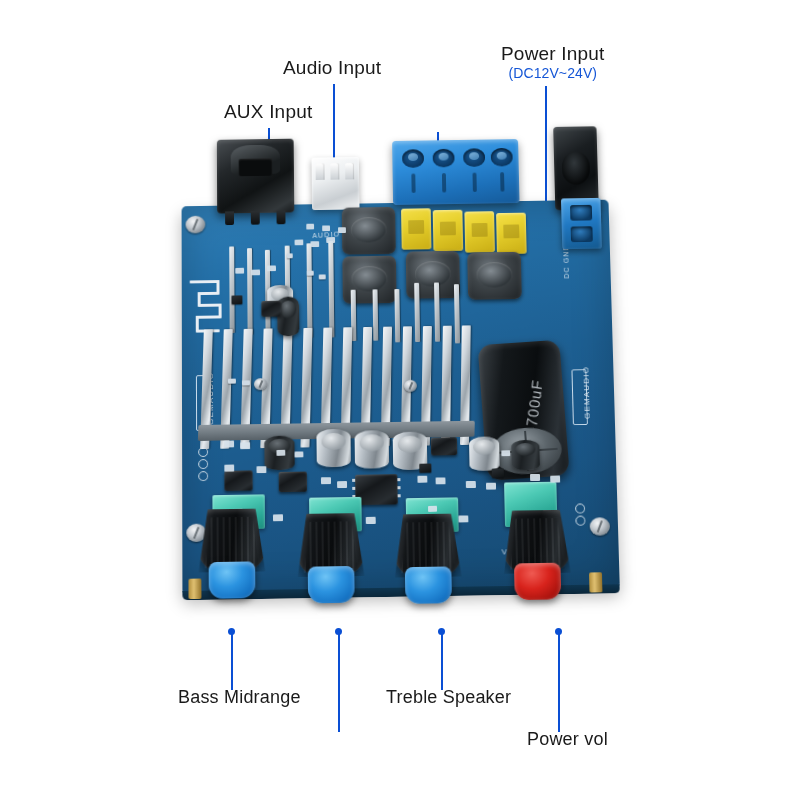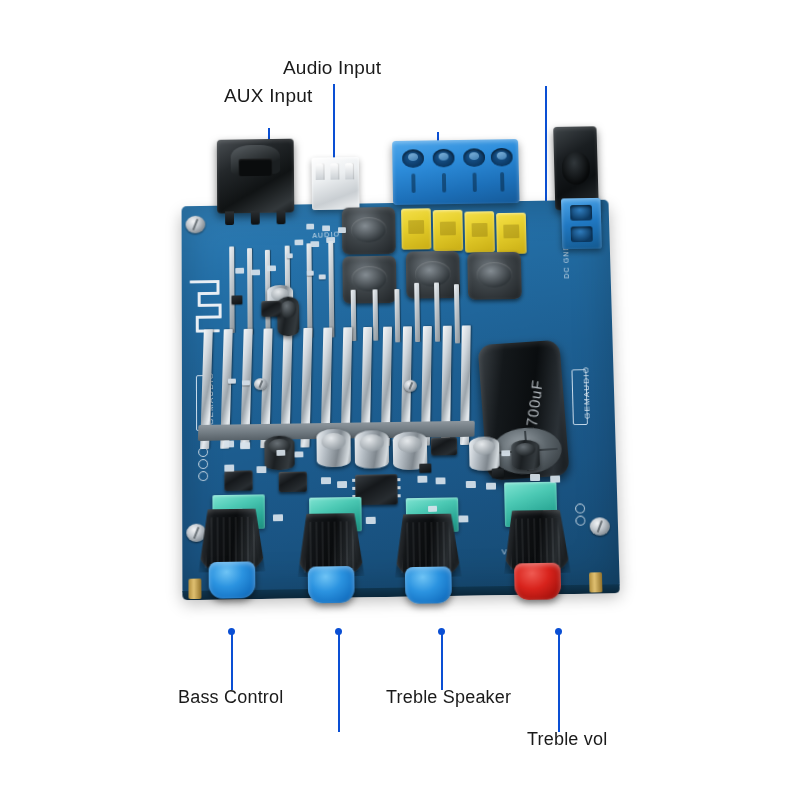--- a/index.html
+++ b/index.html
@@ -170,35 +170,39 @@
     background:linear-gradient(150deg,#3a4045 0%,#15181b 40%,#282d31 78%,#0d1012 100%);
     box-shadow:0 2px 3px rgba(0,0,0,.5), inset 0 1px 2px rgba(255,255,255,.16);}
   .ic i{position:absolute;width:3px;height:3px;background:#c6d2dc;}
   .dot3{position:absolute;width:8px;height:8px;border-radius:50%;border:1px solid #cddbe6;}
 </style>
 </head>
 <body>
 
 <div id="stage">
 
-  <div class="callout" style="left:224px;top:86px;">
+  <div class="callout" style="left:224px;top:102px;">
     <span class="main">AUX Input</span>
   </div>
   <div class="callout" style="left:283px;top:58px;">
     <span class="main">Audio Input</span>
   </div>
+  <div class="callout" style="left:501px;top:44px;">
+    <span class="main">Power Input</span>
+    <span class="sub">(DC12V~24V)</span>
+  </div>
 
   <div class="callout small" style="left:178px;top:688px;">
-    <span class="main">Bass Control</span>
+    <span class="main">Bass Midrange</span>
   </div>
   <div class="callout small" style="left:386px;top:688px;">
     <span class="main">Treble Speaker</span>
   </div>
   <div class="callout small" style="left:527px;top:730px;">
-    <span class="main">Treble vol</span>
+    <span class="main">Power vol</span>
   </div>
 
   <div class="leader" style="left:268px;top:128px;height:100px;"></div>
   <div class="leaderdot" style="left:264.5px;top:224px;"></div>
 
   <div class="leader" style="left:333px;top:84px;height:156px;"></div>
   <div class="leaderdot" style="left:329.5px;top:236px;"></div>
 
   <div class="leader" style="left:437px;top:132px;height:102px;"></div>
   <div class="leaderdot" style="left:433.5px;top:230px;"></div>

